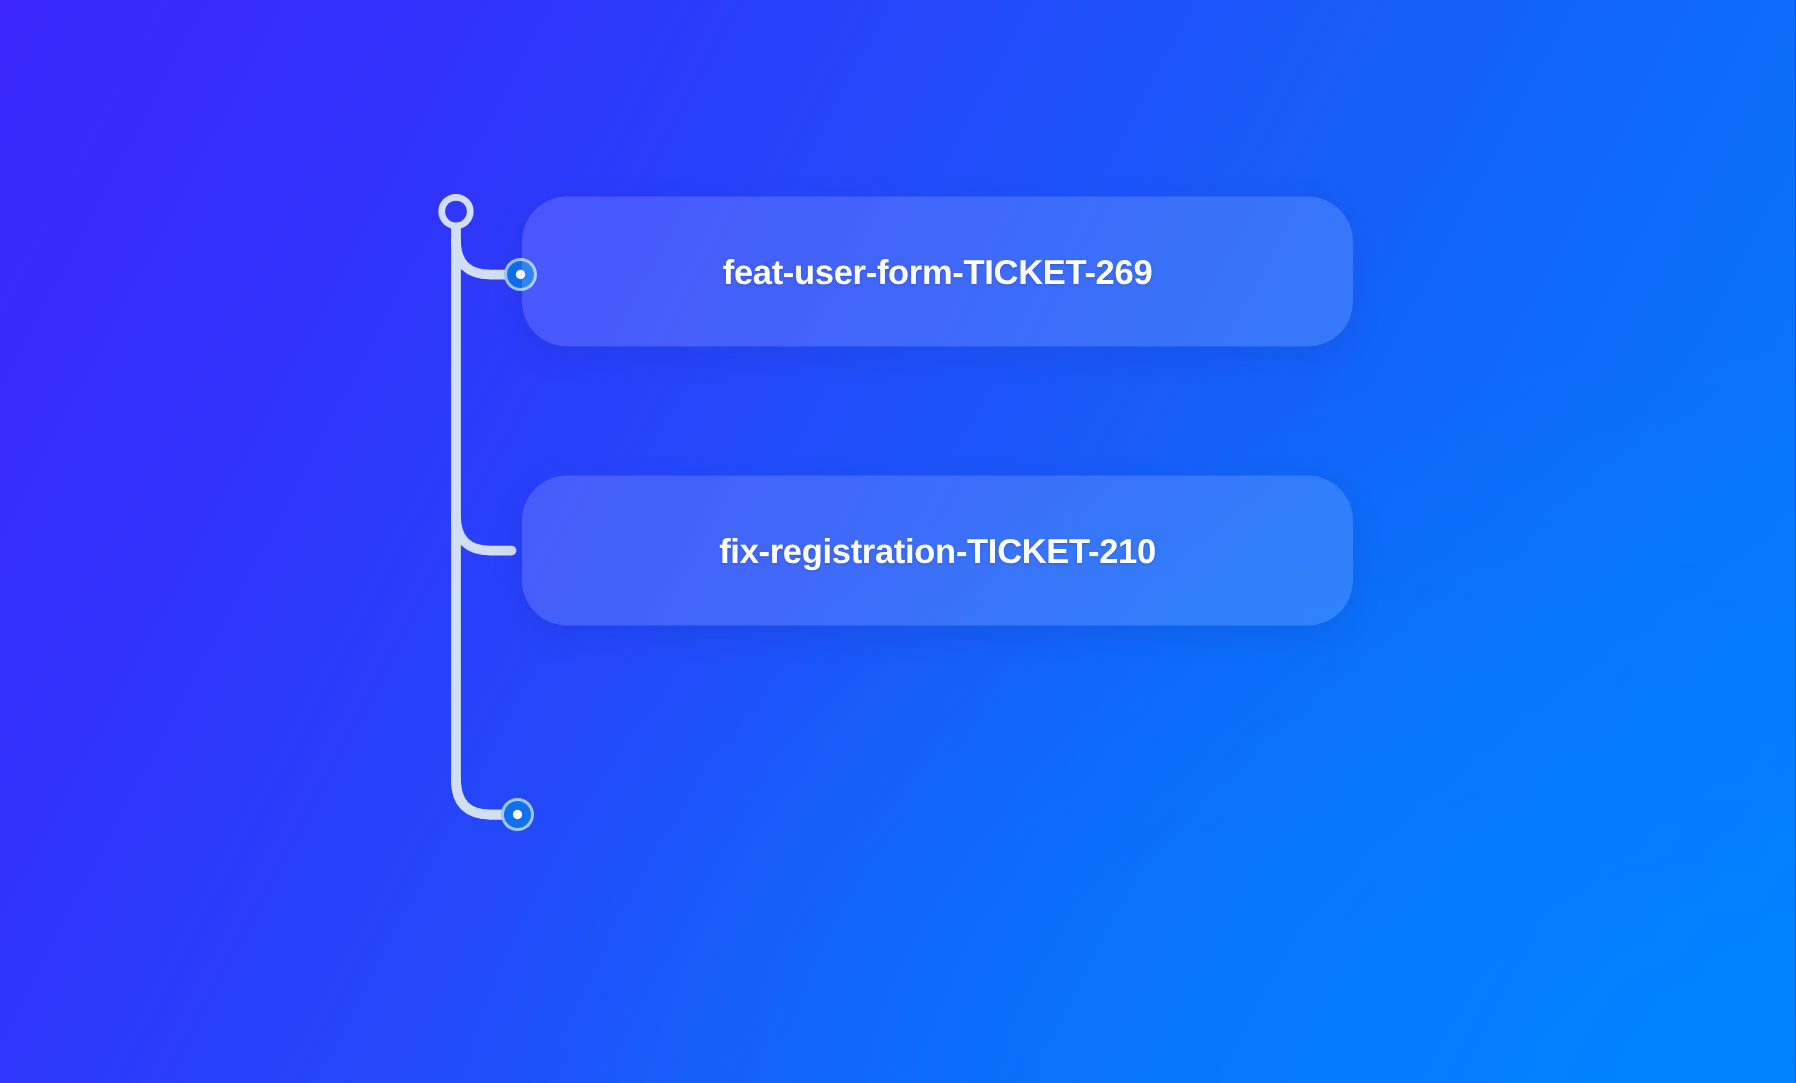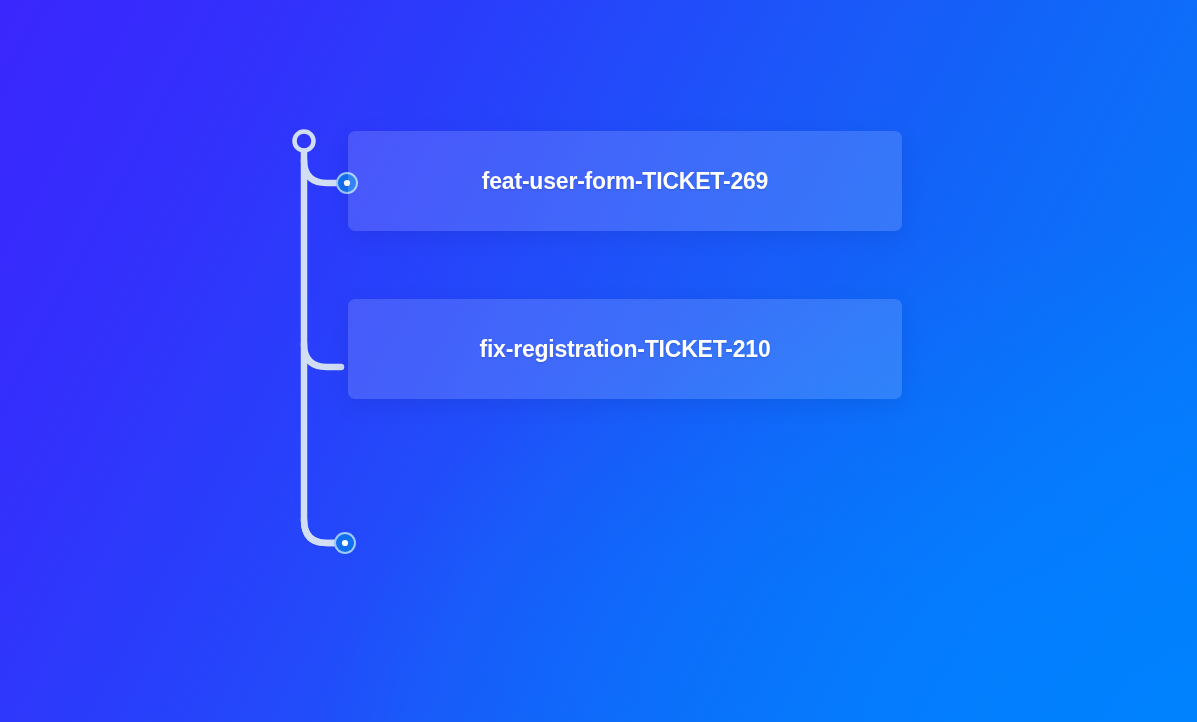--- a/index.html
+++ b/index.html
@@ -35,30 +35,30 @@
     height: 722px;
     pointer-events: none;
   }
 
   
   .card {
     position: absolute;
     left: 348px;
     width: 554px;
     height: 100px;
-    border-radius: 7px;
+    border-radius: 30px;
     background: rgba(255,255,255,0.145);
     box-shadow: 0 6px 22px rgba(10,20,90,0.10);
     display: flex;
     align-items: center;
     justify-content: center;
     box-sizing: border-box;
   }
   .card-1 { top: 131px; }
-  .card-2 { top: 299px; }
+  .card-2 { top: 317px; }
   .card-3 { top: 492px; }
 
   .card-label {
     color: #FFFFFF;
     font-size: 23px;
     font-weight: bold;
     letter-spacing: -0.2px;
     white-space: nowrap;
     text-shadow: 0 1px 2px rgba(8,16,80,0.18);
   }

